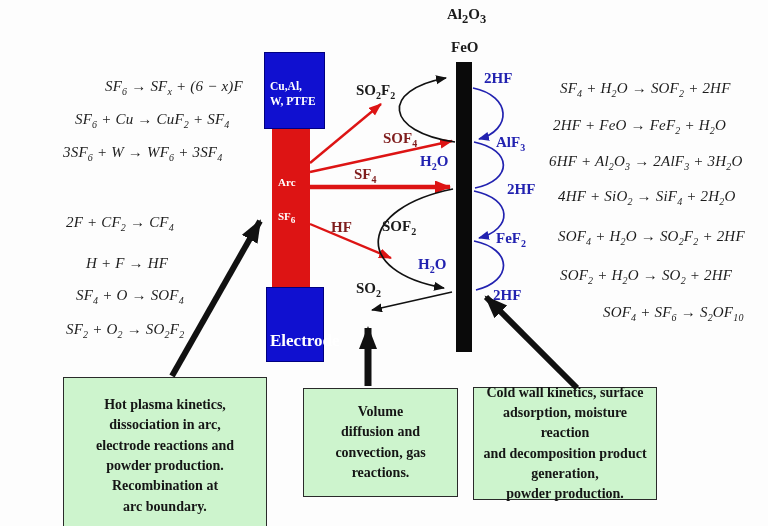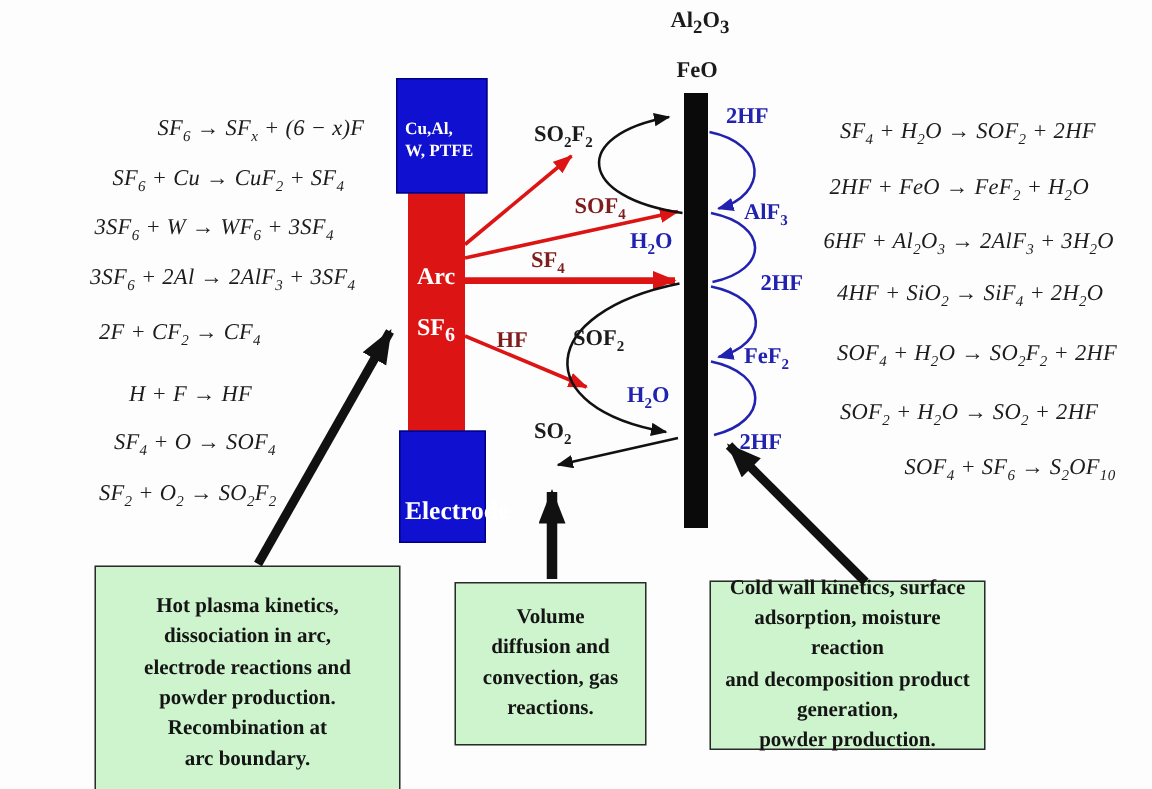--- a/index.html
+++ b/index.html
@@ -15,21 +15,21 @@
   .lbl{position:absolute;font-size:15px;font-weight:600;white-space:nowrap;}
   .lbl.black{color:#1b1b1b;}
   .lbl.red{color:#7f1d1d;font-weight:bold;}
   .lbl.blue{color:#2222b0;}
   .shape{position:absolute;}
   .bluebox{background:#1010d0;border:1px solid #000080;}
   .boxlabel{
     position:absolute;color:#fff;font-weight:bold;font-size:11.5px;
     line-height:1.3;white-space:pre-line;font-family:"Liberation Serif",serif;
   }
-  .arcword{position:absolute;color:#fff;font-weight:bold;font-size:16px;}
+  .arcword{position:absolute;color:#fff;font-weight:bold;font-size:11px;}
   .greenbox{
     position:absolute;background:#cdf4cd;border:1.5px solid #2a2a2a;
     display:flex;align-items:center;justify-content:center;text-align:center;
     font-size:14px;font-weight:600;line-height:1.45;color:#151515;
     white-space:pre-line;padding:4px;box-sizing:border-box;
   }
   svg#overlay{position:absolute;left:0;top:0;z-index:5;}
   .lbl,.eq{z-index:6;}
   .toplabel{position:absolute;font-size:15px;font-weight:600;color:#1b1b1b;z-index:6;}
 </style>
@@ -53,21 +53,21 @@
 
   <div class="toplabel" style="left:447px;top:6px;">Al<sub>2</sub>O<sub>3</sub></div>
   <div class="toplabel" style="left:451px;top:39px;">FeO</div>
 
   <div class="greenbox" style="left:63px;top:377px;width:204px;height:158px;z-index:3;">Hot plasma kinetics,
 dissociation in arc,
 electrode reactions and
 powder production.
 Recombination at
 arc boundary.</div>
-  <div class="greenbox" style="left:303px;top:388px;width:128px;height:109px;z-index:3;">Volume
+  <div class="greenbox" style="left:303px;top:388px;width:155px;height:109px;z-index:3;">Volume
 diffusion and
 convection, gas
 reactions.</div>
   <div class="greenbox" style="left:473px;top:387px;width:184px;height:113px;z-index:3;">Cold wall kinetics, surface
 adsorption, moisture reaction
 and decomposition product
 generation,
 powder production.</div>
 
   <svg id="overlay" width="768" height="526" viewBox="0 0 768 526">
@@ -104,21 +104,20 @@
     <path d="M474,241 C513,249 513,281 476,290" stroke="#2222b0" stroke-width="1.7" fill="none"></path>
 
     <path d="M172,376 L260,221" stroke="#111" stroke-width="6" fill="none" marker-end="url(#mkb)"></path>
     <path d="M368,386 L368,328" stroke="#111" stroke-width="7" fill="none" marker-end="url(#mkb)"></path>
     <path d="M577,388 L486,297" stroke="#111" stroke-width="6" fill="none" marker-end="url(#mkb)"></path>
   </svg>
 
   <div class="eq" style="left:105px;top:78px;">SF<sub>6</sub> → SF<sub>x</sub> + (6 − x)F</div>
   <div class="eq" style="left:75px; top:111px;">SF<sub>6</sub> + Cu → CuF<sub>2</sub> + SF<sub>4</sub></div>
   <div class="eq" style="left:63px; top:144px;">3SF<sub>6</sub> + W → WF<sub>6</sub> + 3SF<sub>4</sub></div>
-  <div class="eq" style="left:60px; top:177px;">3SF<sub>6</sub> + 2Al → 2AlF<sub>3</sub> + 3SF<sub>4</sub></div>
   <div class="eq" style="left:66px; top:214px;">2F + CF<sub>2</sub> → CF<sub>4</sub></div>
   <div class="eq" style="left:86px; top:255px;">H + F → HF</div>
   <div class="eq" style="left:76px; top:287px;">SF<sub>4</sub> + O → SOF<sub>4</sub></div>
   <div class="eq" style="left:66px; top:321px;">SF<sub>2</sub> + O<sub>2</sub> → SO<sub>2</sub>F<sub>2</sub></div>
 
   <div class="eq" style="left:560px;top:80px;">SF<sub>4</sub> + H<sub>2</sub>O → SOF<sub>2</sub> + 2HF</div>
   <div class="eq" style="left:553px;top:117px;">2HF + FeO → FeF<sub>2</sub> + H<sub>2</sub>O</div>
   <div class="eq" style="left:549px;top:153px;">6HF + Al<sub>2</sub>O<sub>3</sub> → 2AlF<sub>3</sub> + 3H<sub>2</sub>O</div>
   <div class="eq" style="left:558px;top:188px;">4HF + SiO<sub>2</sub> → SiF<sub>4</sub> + 2H<sub>2</sub>O</div>
   <div class="eq" style="left:558px;top:228px;">SOF<sub>4</sub> + H<sub>2</sub>O → SO<sub>2</sub>F<sub>2</sub> + 2HF</div>

